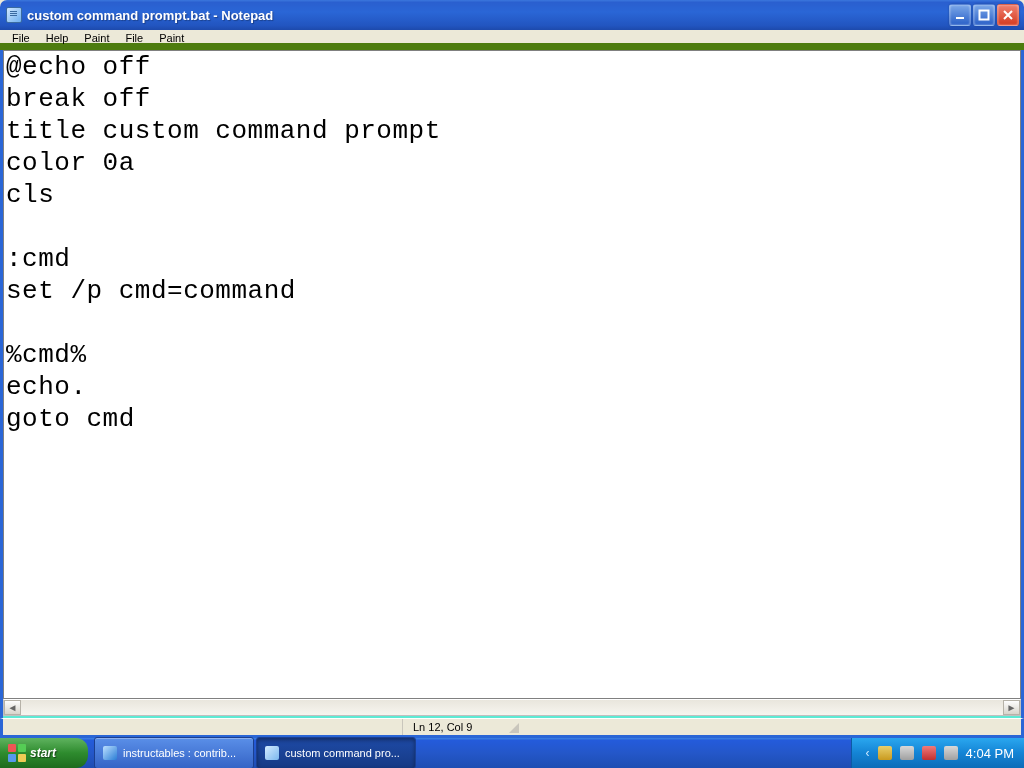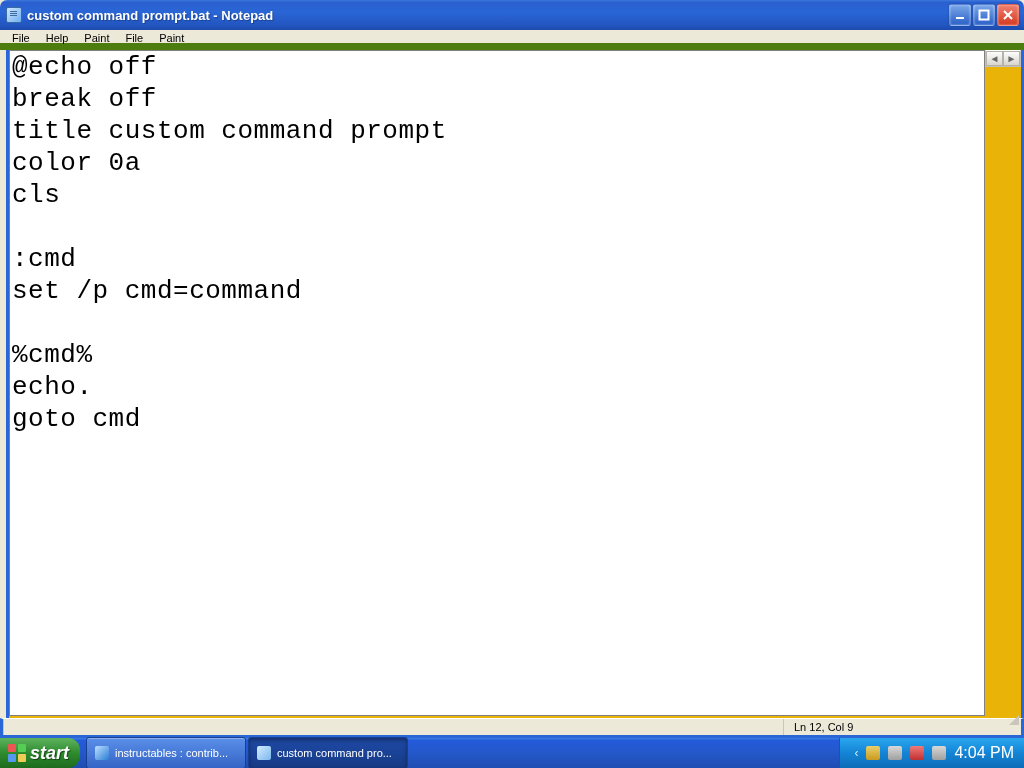--- a/index.html
+++ b/index.html
@@ -35,58 +35,58 @@
 
   
   .menubar {
     height: 20px; background: #ece9d8; border-bottom: 7px solid #4d7c0f;
     display: flex; align-items: flex-start; font-size: 11px; color: #000;
     padding-left: 4px;
   }
   .menubar .menu-item { padding: 2px 8px; cursor: default; }
 
   
-  .editor-wrap { flex: 1; background: #eab308; padding: 0 0 2px 0; display:flex;flex-direction:row; border-left:3px solid #2a66d6; border-right:3px solid #2a66d6;margin-left:6px;}
+  .editor-wrap { flex: 1; background: #5eead4; padding: 0 0 2px 0; display:flex;flex-direction:column; border-left:3px solid #2a66d6; border-right:3px solid #2a66d6;}
   .editor {
     flex:1; background: #fff; border: 1px solid #808080;
     font-family: "Lucida Console", "Courier New", monospace;
     font-size: 26px; line-height: 32px; color: #000;
     white-space: pre; overflow: hidden; padding: 0 2px;
     letter-spacing: 0.5px;
   }
   
   .hscroll {
     height: 17px; background: #ece9d8; border: 1px solid #c0c0c0; border-top: 1px solid #fff;
     display:flex; align-items:stretch; margin: 0 0 0 0;
   }
   .hscroll .arrow { width:17px; background:linear-gradient(#fdfdfd,#d8d5cc); border:1px solid #b6b2a8; display:flex;align-items:center;justify-content:center;color:#666;font-size:10px;}
   .hscroll .track { flex:1; background: linear-gradient(#e9e6dd,#f7f5ef); }
 
   
   .statusbar {
     height: 20px; background: #ece9d8; border-top: 1px solid #fff;
     display:flex; font-size:11px; color:#000; align-items:center;
-    border-left:3px solid #2a66d6; border-right:3px solid #2a66d6; border-bottom:3px solid #2a66d6;
+    border-left:3px solid #2a66d6; border-right:3px solid #2a66d6; border-bottom:3px solid #2a66d6;flex-direction:column;
   }
   .statusbar .pane { border-left:1px solid #c9c6bc; height:100%; display:flex; align-items:center; padding:0 10px;}
   .statusbar .flex { flex:1; }
   .statusbar .grip { width:18px; position:relative; }
   .statusbar .grip::before{content:"";position:absolute;right:2px;bottom:2px;width:0;height:0;
     border-right:10px solid #c9c6bc; border-top:10px solid transparent;}
 
   
   .taskbar {
     height: 30px;
     background: linear-gradient(to bottom,#3e84e0 0%, #245bdb 8%, #2457c9 50%, #1e4db2 100%);
     display:flex; align-items:stretch; color:#fff; font-size:11px;
   }
   .start-btn {
-    width: 80px; background: linear-gradient(to bottom,#5fb35f 0%, #2e8b2e 50%, #1d6b1d 100%);
+    width: 88px; background: linear-gradient(to bottom,#5fb35f 0%, #2e8b2e 50%, #1d6b1d 100%);
     border-top-right-radius: 12px; border-bottom-right-radius: 12px;
-    display:flex; align-items:center; padding-left:8px; font-style:italic; font-weight:bold; font-size:18px;
+    display:flex; align-items:center; padding-left:8px; font-style:italic; font-weight:bold; font-size:12px;
     text-shadow:1px 1px 1px rgba(0,0,0,.5); gap:4px;
   }
   .start-logo { width:18px;height:18px; position:relative; }
   .start-logo span{position:absolute;width:8px;height:8px;border-radius:1px;}
   .sl-r{background:#e55;top:0;left:0;} .sl-g{background:#5c5;top:0;right:0;}
   .sl-b{background:#59e;bottom:0;left:0;} .sl-y{background:#ec5;bottom:0;right:0;}
   .task-items { display:flex; align-items:center; gap:2px; padding:3px 6px; flex:1; }
   .task-item {
     height:32px; min-width:160px; max-width:170px; padding:0 8px;
     background: linear-gradient(to bottom,#5a8fe8,#3564c6);
@@ -102,21 +102,21 @@
   .systray {
     background: linear-gradient(to bottom,#2aa7ef 0%, #1484d5 50%, #0d6cb8 100%);
     display:flex; align-items:center; padding:0 10px 0 14px; gap:8px;
     border-left:1px solid #0d5aa5;
   }
   .systray .chev { color:#cfe9ff; font-size:12px; cursor:default; }
   .tray-icon { width:14px;height:14px;border-radius:2px; }
   .ti-shield{background:linear-gradient(#e9cf6a,#c99a1f);} 
   .ti-red{background:linear-gradient(#f07a7a,#c03030);} 
   .ti-grey{background:linear-gradient(#d8d8d8,#a0a0a0);} 
-  .clock { font-size:16px; color:#fff; }
+  .clock { font-size:13px; color:#fff; }
 </style>
 </head>
 <body>
 
 <div class="titlebar">
   <div class="app-icon"></div>
   <div class="title-text">custom command prompt.bat - Notepad</div>
   <div class="win-buttons">
     <div class="win-btn min">
       <svg viewBox="0 0 12 12">

